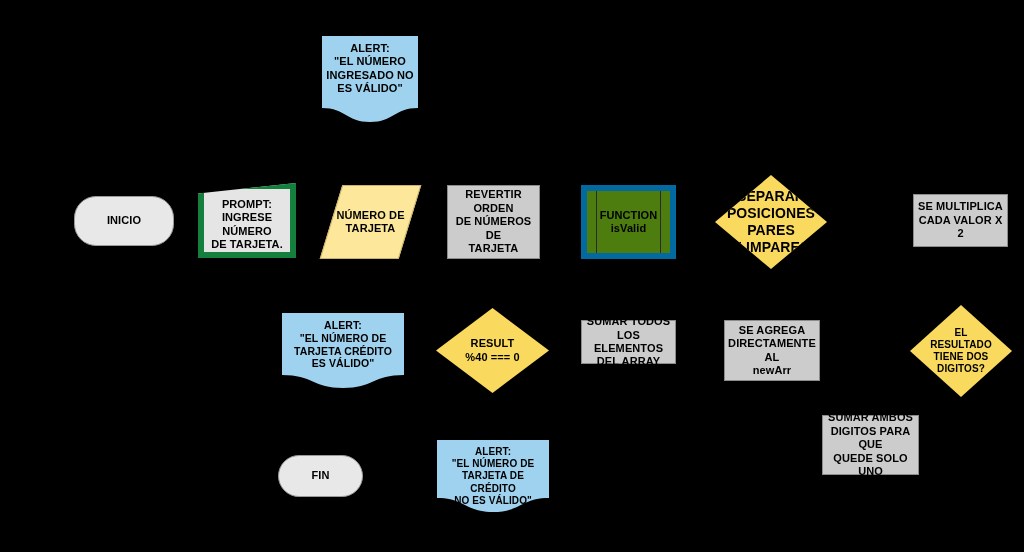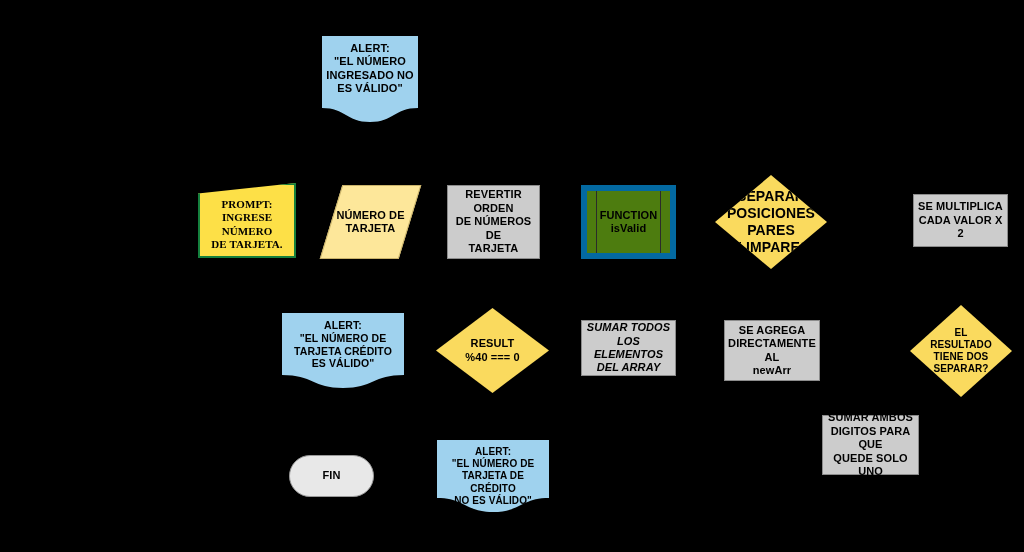--- a/index.html
+++ b/index.html
@@ -63,24 +63,23 @@
     background: #fde79a;
     border: 1px solid #c9b26a;
     transform: skewX(-17deg);
   }
   .shape-parallelogram > .label {
     transform: skewX(17deg);
   }
 
   
   .shape-trapezoid {
-    background: #fde047;
-    border: 2px solid #15803d;
+    background: #e5e5e5;
+    border: 6px solid #15803d;
     clip-path: polygon(0% 14%, 100% 0%, 100% 100%, 0% 100%);
-    font-family: Liberation Serif, serif;
   }
 
   
   .shape-diamond {
     background: #fada5e;
     clip-path: polygon(50% 0%, 100% 50%, 50% 100%, 0% 50%);
   }
 
   
   .shape-predefined {
@@ -125,20 +124,23 @@
   <div class="node shape-document" style="left:290px; top:36px; width:96px; height:86px;">
     <svg viewBox="0 0 96 86" preserveAspectRatio="none">
       <path d="M0,0 L96,0 L96,72 C72,72 72,86 48,86 C24,86 24,72 0,72 Z" fill="#9fd2ee"></path>
     </svg>
     <div class="label">ALERT:
 "EL NÚMERO
 INGRESADO NO
 ES VÁLIDO"</div>
   </div>
 
+  <div class="node shape-terminal" style="left:42px; top:196px; width:100px; height:50px;">
+    <div class="label">INICIO</div>
+  </div>
 
   <div class="node shape-trapezoid" style="left:166px; top:183px; width:98px; height:75px;">
     <div class="label" style="padding-top:8px;">PROMPT:
 INGRESE NÚMERO
 DE TARJETA.</div>
   </div>
 
   <div class="node shape-parallelogram" style="left:299px; top:185px; width:79px; height:74px;">
     <div class="label">NÚMERO DE
 TARJETA</div>
@@ -174,46 +176,46 @@
 "EL NÚMERO DE
 TARJETA CRÉDITO
 ES VÁLIDO"</div>
   </div>
 
   <div class="node shape-diamond" style="left:404px; top:308px; width:113px; height:85px;">
     <div class="label">RESULT
 %40 === 0</div>
   </div>
 
-  <div class="node shape-rect" style="left:549px; top:320px; width:95px; height:56px;font-style:italic;">
+  <div class="node shape-rect" style="left:549px; top:320px; width:95px; height:44px;">
     <div class="label">SUMAR TODOS
 LOS ELEMENTOS
 DEL ARRAY</div>
   </div>
 
   <div class="node shape-rect" style="left:692px; top:320px; width:96px; height:61px;">
     <div class="label">SE AGREGA
 DIRECTAMENTE AL
 newArr</div>
   </div>
 
   <div class="node shape-diamond" style="left:878px; top:305px; width:102px; height:92px;">
     <div class="label" style="font-size:10px; padding:0 14px;">EL
 RESULTADO
 TIENE DOS
-SEPARAR?</div>
+DIGITOS?</div>
   </div>
 
   <div class="node shape-rect" style="left:790px; top:415px; width:97px; height:60px;">
     <div class="label" style="font-size:11px;">SUMAR AMBOS
 DIGITOS PARA QUE
 QUEDE SOLO UNO</div>
   </div>
 
-  <div class="node shape-terminal" style="left:257px; top:455px; width:85px; height:42px;text-decoration:underline;">
+  <div class="node shape-terminal" style="left:246px; top:455px; width:85px; height:42px;text-decoration:underline;">
     <div class="label">FIN</div>
   </div>
 
   <div class="node shape-document" style="left:405px; top:440px; width:112px; height:72px;">
     <svg viewBox="0 0 112 72" preserveAspectRatio="none">
       <path d="M0,0 L112,0 L112,58 C84,58 84,72 56,72 C28,72 28,58 0,58 Z" fill="#9fd2ee"></path>
     </svg>
     <div class="label" style="font-size:10px;">ALERT:
 "EL NÚMERO DE
 TARJETA DE CRÉDITO

